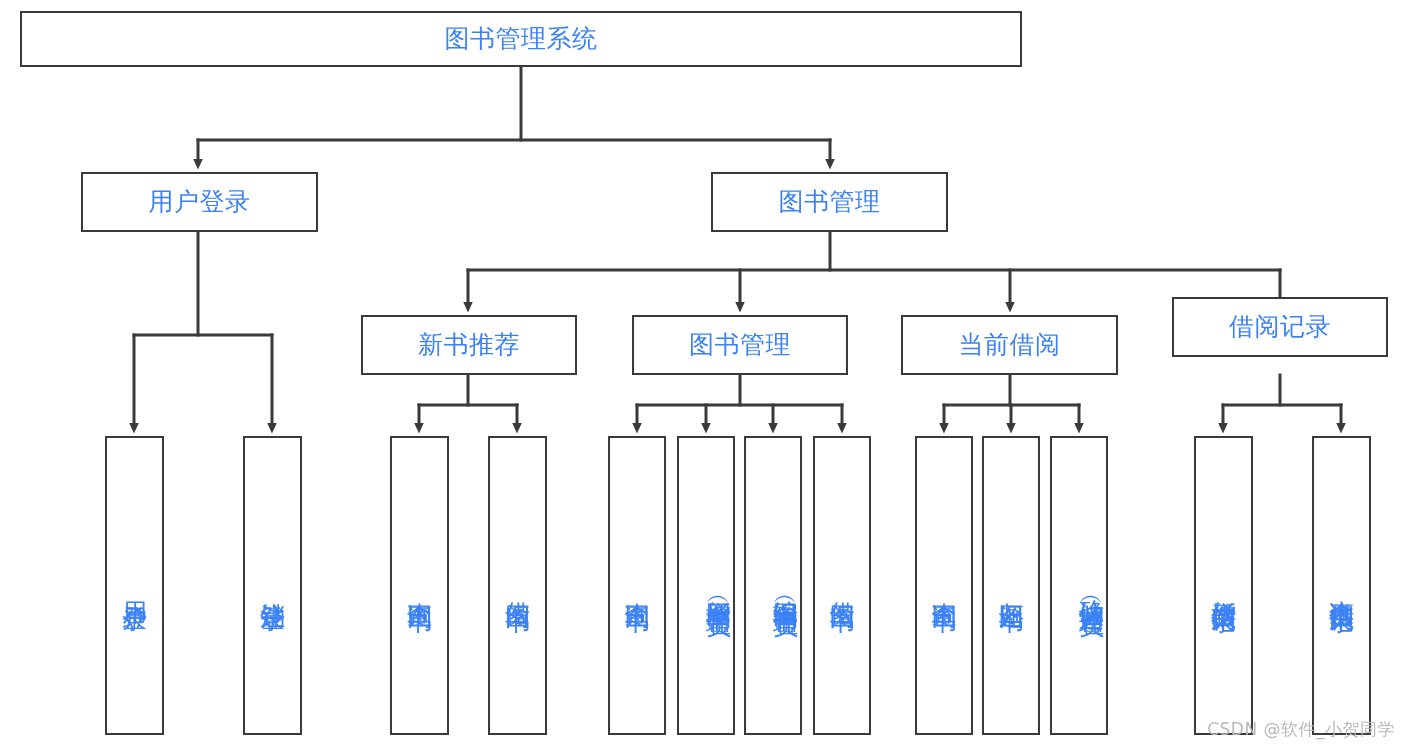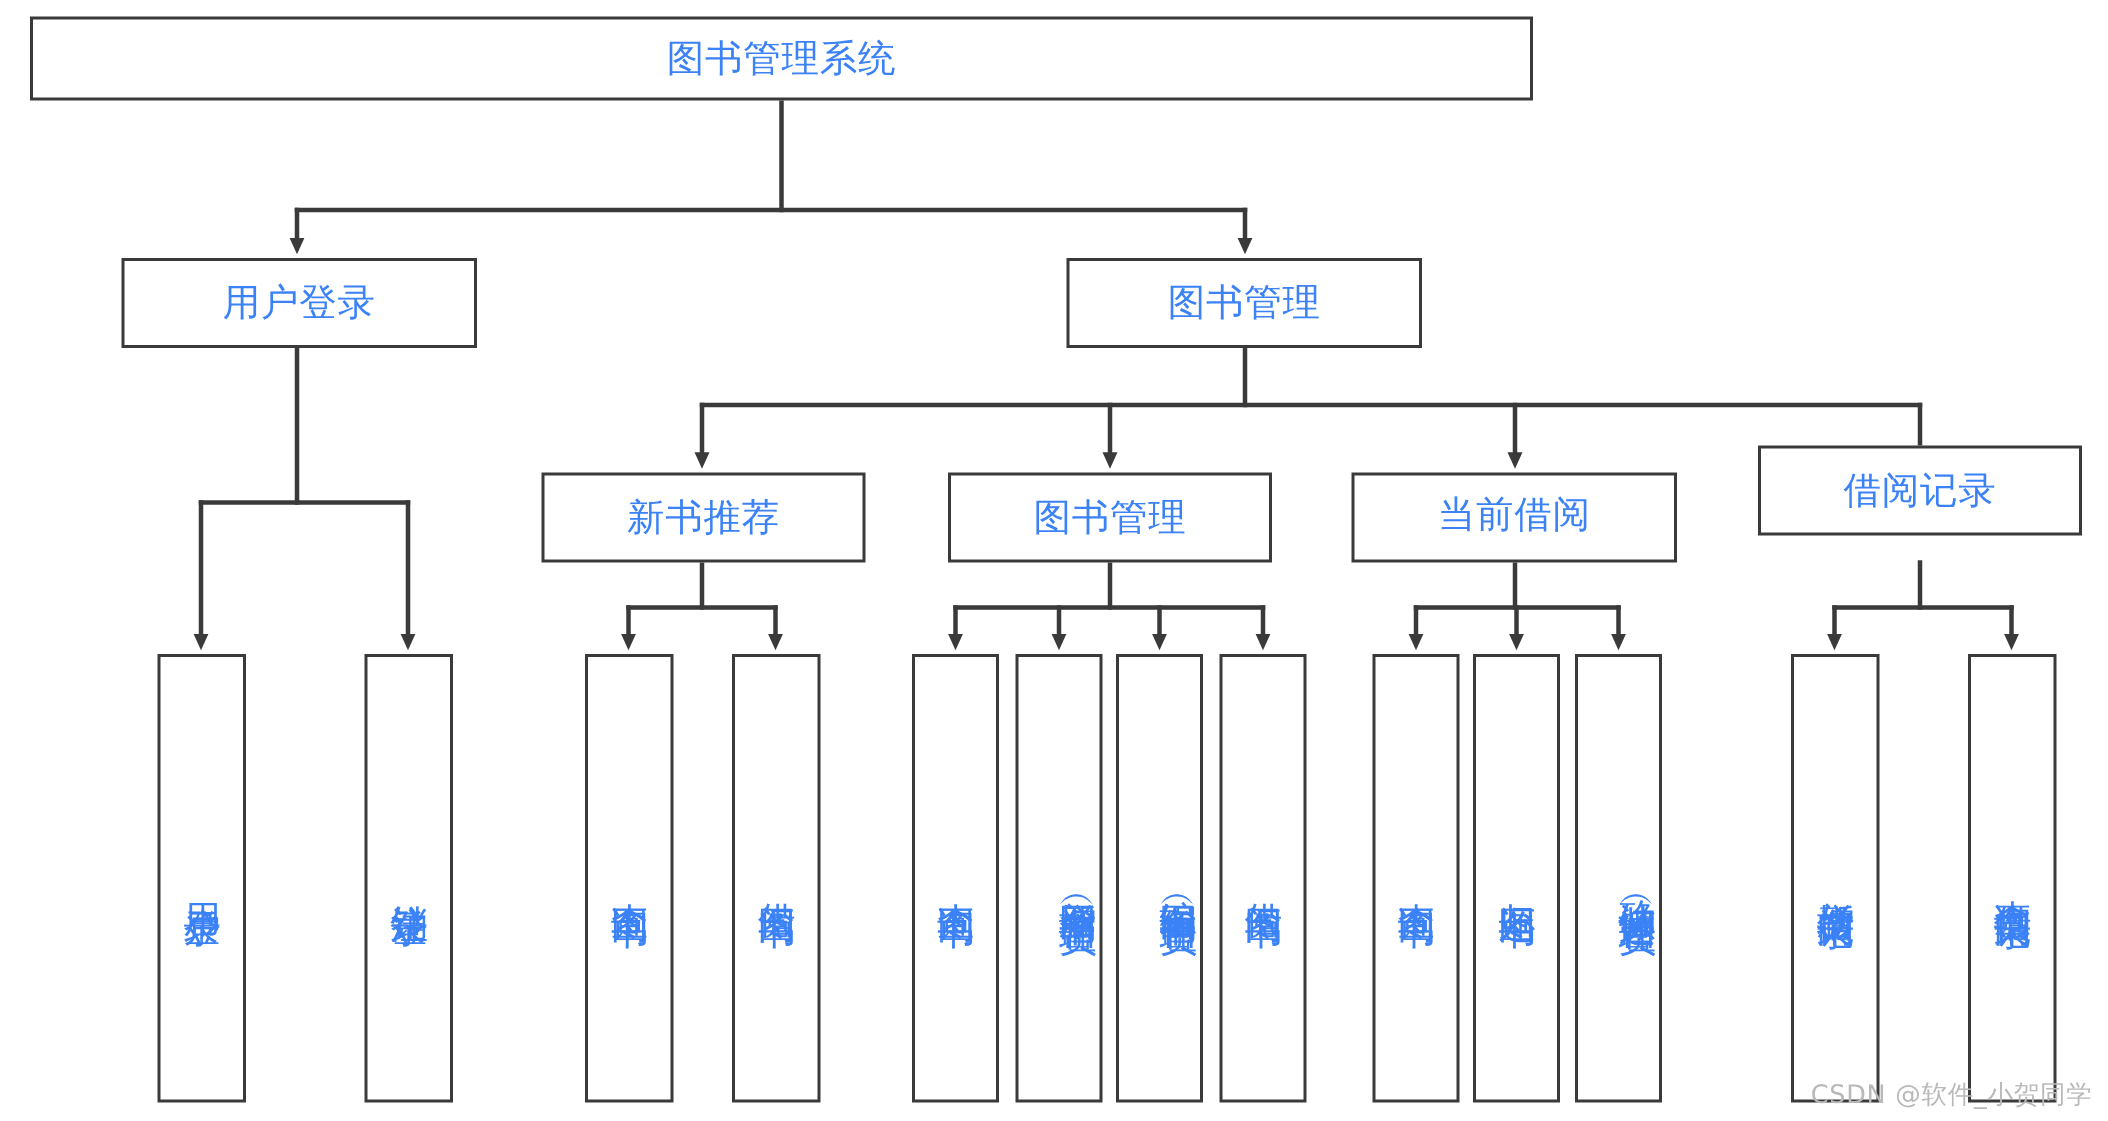--- a/index.html
+++ b/index.html
@@ -133,21 +133,21 @@
   <div class="node h" style="left:361px; top:315px; width:216px; height:60px;">
     <span class="label">新书推荐</span>
   </div>
 
   <div class="node h" style="left:711px; top:172px; width:237px; height:60px;">
     <span class="label">图书管理</span>
   </div>
   <div class="node h" style="left:632px; top:315px; width:216px; height:60px;">
     <span class="label">图书管理</span>
   </div>
-  <div class="node h" style="left:901px; top:315px; width:217px; height:60px;font-family:Liberation Mono, monospace;">
+  <div class="node h" style="left:901px; top:315px; width:217px; height:60px;">
     <span class="label">当前借阅</span>
   </div>
   <div class="node h" style="left:1172px; top:297px; width:216px; height:60px;">
     <span class="label">借阅记录</span>
   </div>
 
   <div class="node v mid" style="left:105px; top:436px; width:59px; height:299px;">
     <span class="label">用户登录</span>
   </div>
   <div class="node v mid" style="left:243px; top:436px; width:59px; height:299px;">

